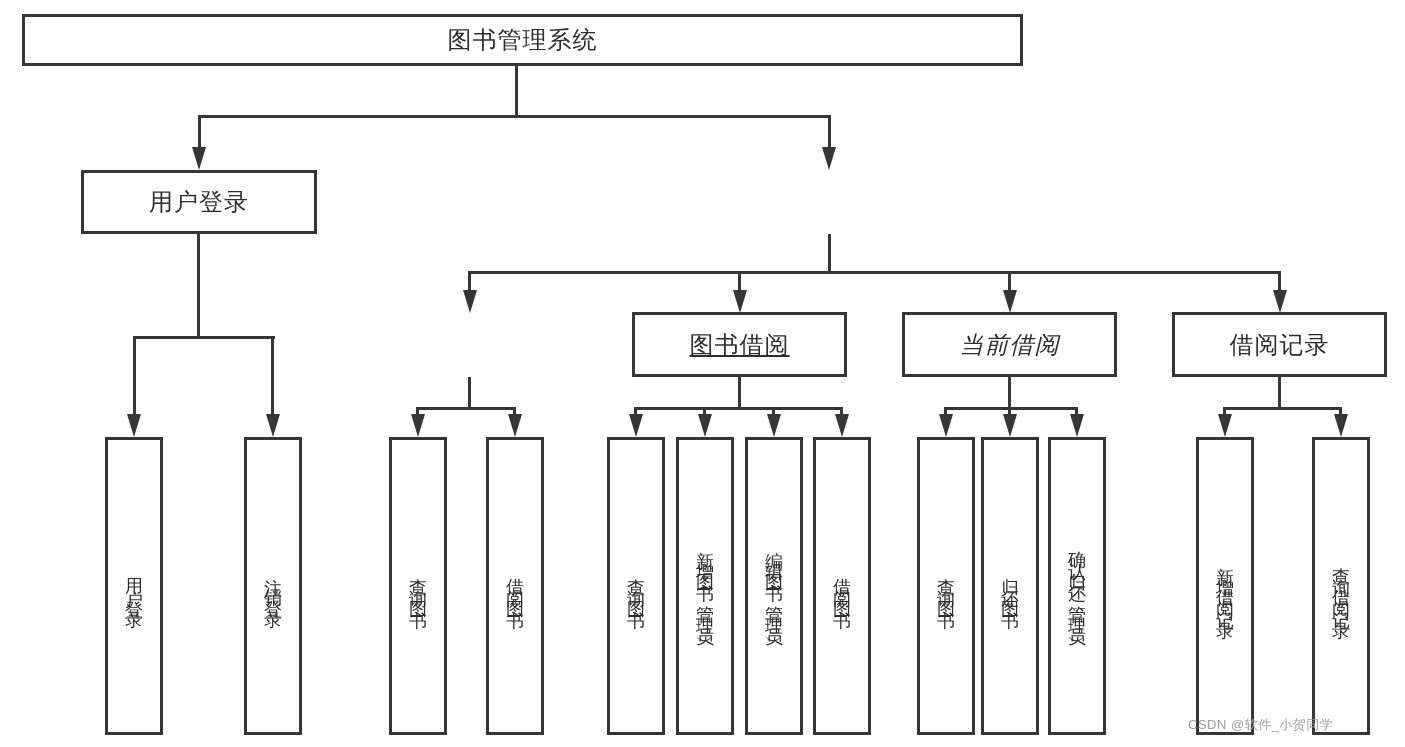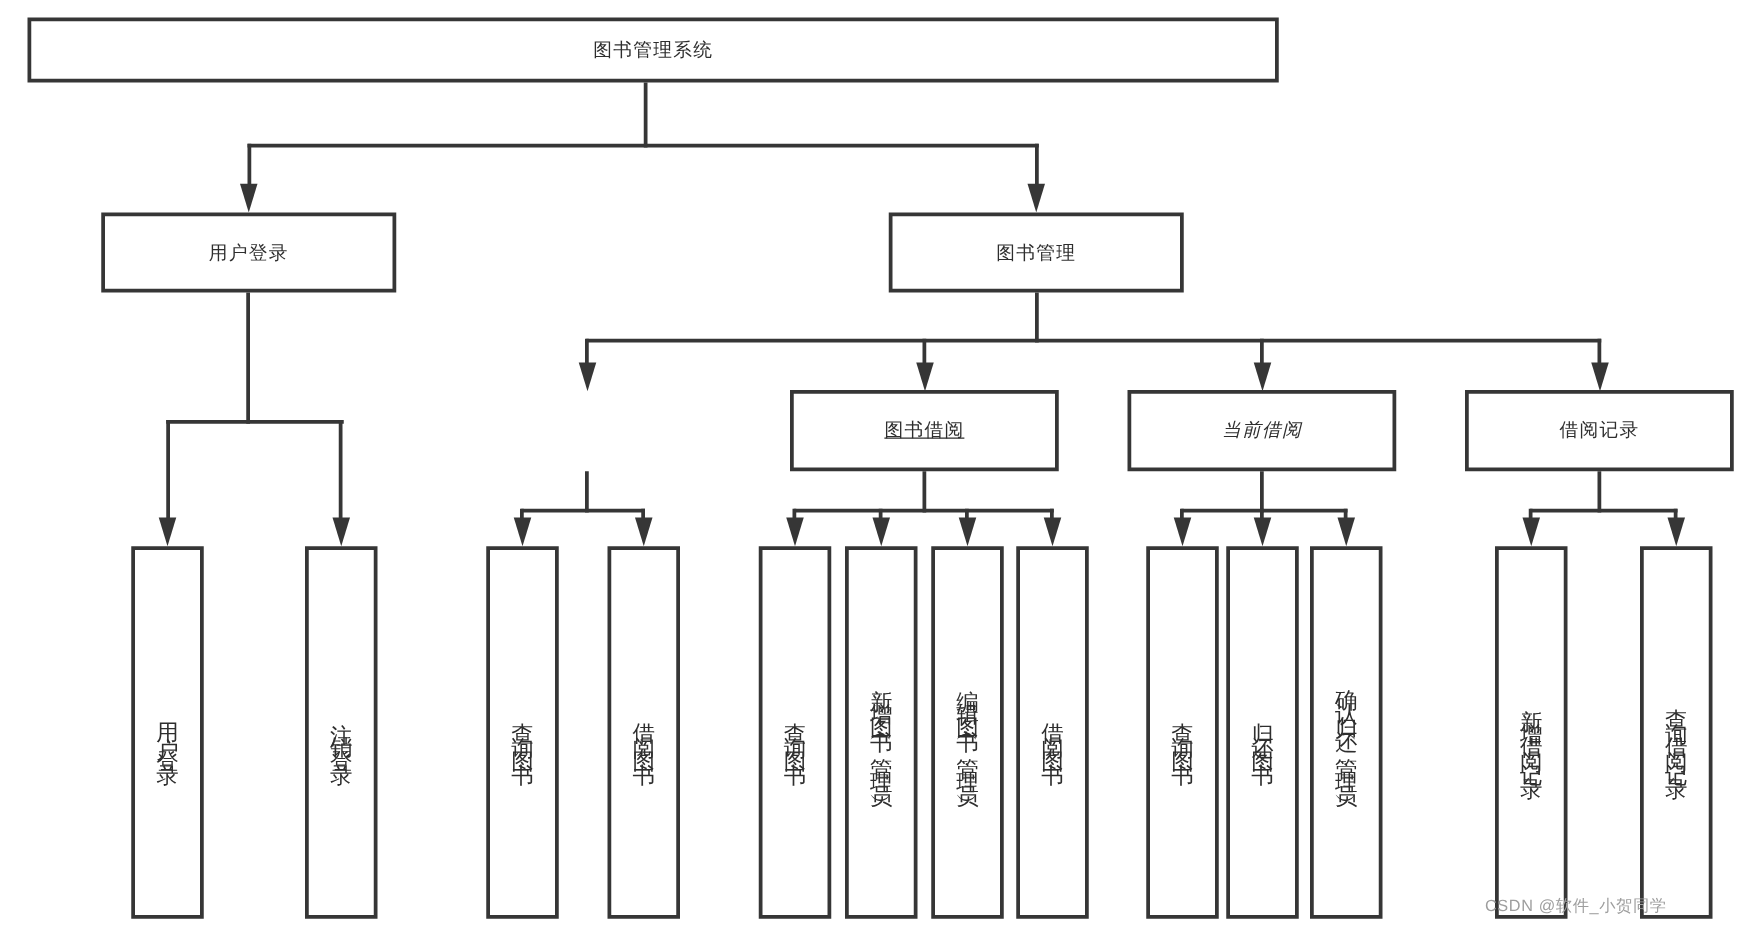--- a/index.html
+++ b/index.html
@@ -21,21 +21,21 @@
     position:absolute;
     box-sizing:border-box;
     border:3px solid var(--line);
     background:var(--bg);
     display:flex;
     align-items:center;
     justify-content:center;
     text-align:center;
     color:var(--text);
   }
-  .lvl{font-size:15px;letter-spacing:1px;}
+  .lvl{font-size:24px;letter-spacing:1px;}
   .root{left:22px;top:14px;width:1001px;height:52px;}
   .leaf{
     top:437px;height:298px;width:58px;
     writing-mode:vertical-rl;
     text-orientation:mixed;
     font-size:18px;
     letter-spacing:11px;
     line-height:1;
   }
   .hline,.vline{position:absolute;background:var(--line);}
@@ -65,21 +65,20 @@
   <div class="box lvl root">图书管理系统</div>
 
   <div class="vline" style="left:515px;top:66px;height:52px;"></div>
   <div class="hline" style="left:198px;top:115px;width:633px;"></div>
   <div class="vline" style="left:198px;top:115px;height:34px;"></div>
   <div class="arrow" style="left:192px;top:147px;"></div>
   <div class="vline" style="left:828px;top:115px;height:34px;"></div>
   <div class="arrow" style="left:822px;top:147px;"></div>
 
   <div class="box lvl" style="left:81px;top:170px;width:236px;height:64px;">用户登录</div>
-  <div class="box lvl" style="left:711px;top:170px;width:236px;height:64px;">图书管理</div>
 
   <div class="vline" style="left:197px;top:234px;height:105px;"></div>
   <div class="hline" style="left:133px;top:336px;width:142px;"></div>
   <div class="vline" style="left:133px;top:336px;height:80px;"></div>
   <div class="arrow" style="left:127px;top:414px;"></div>
   <div class="vline" style="left:271px;top:336px;height:80px;"></div>
   <div class="arrow" style="left:266px;top:414px;"></div>
 
   <div class="vline" style="left:828px;top:234px;height:40px;"></div>
   <div class="hline" style="left:469px;top:271px;width:812px;"></div>

